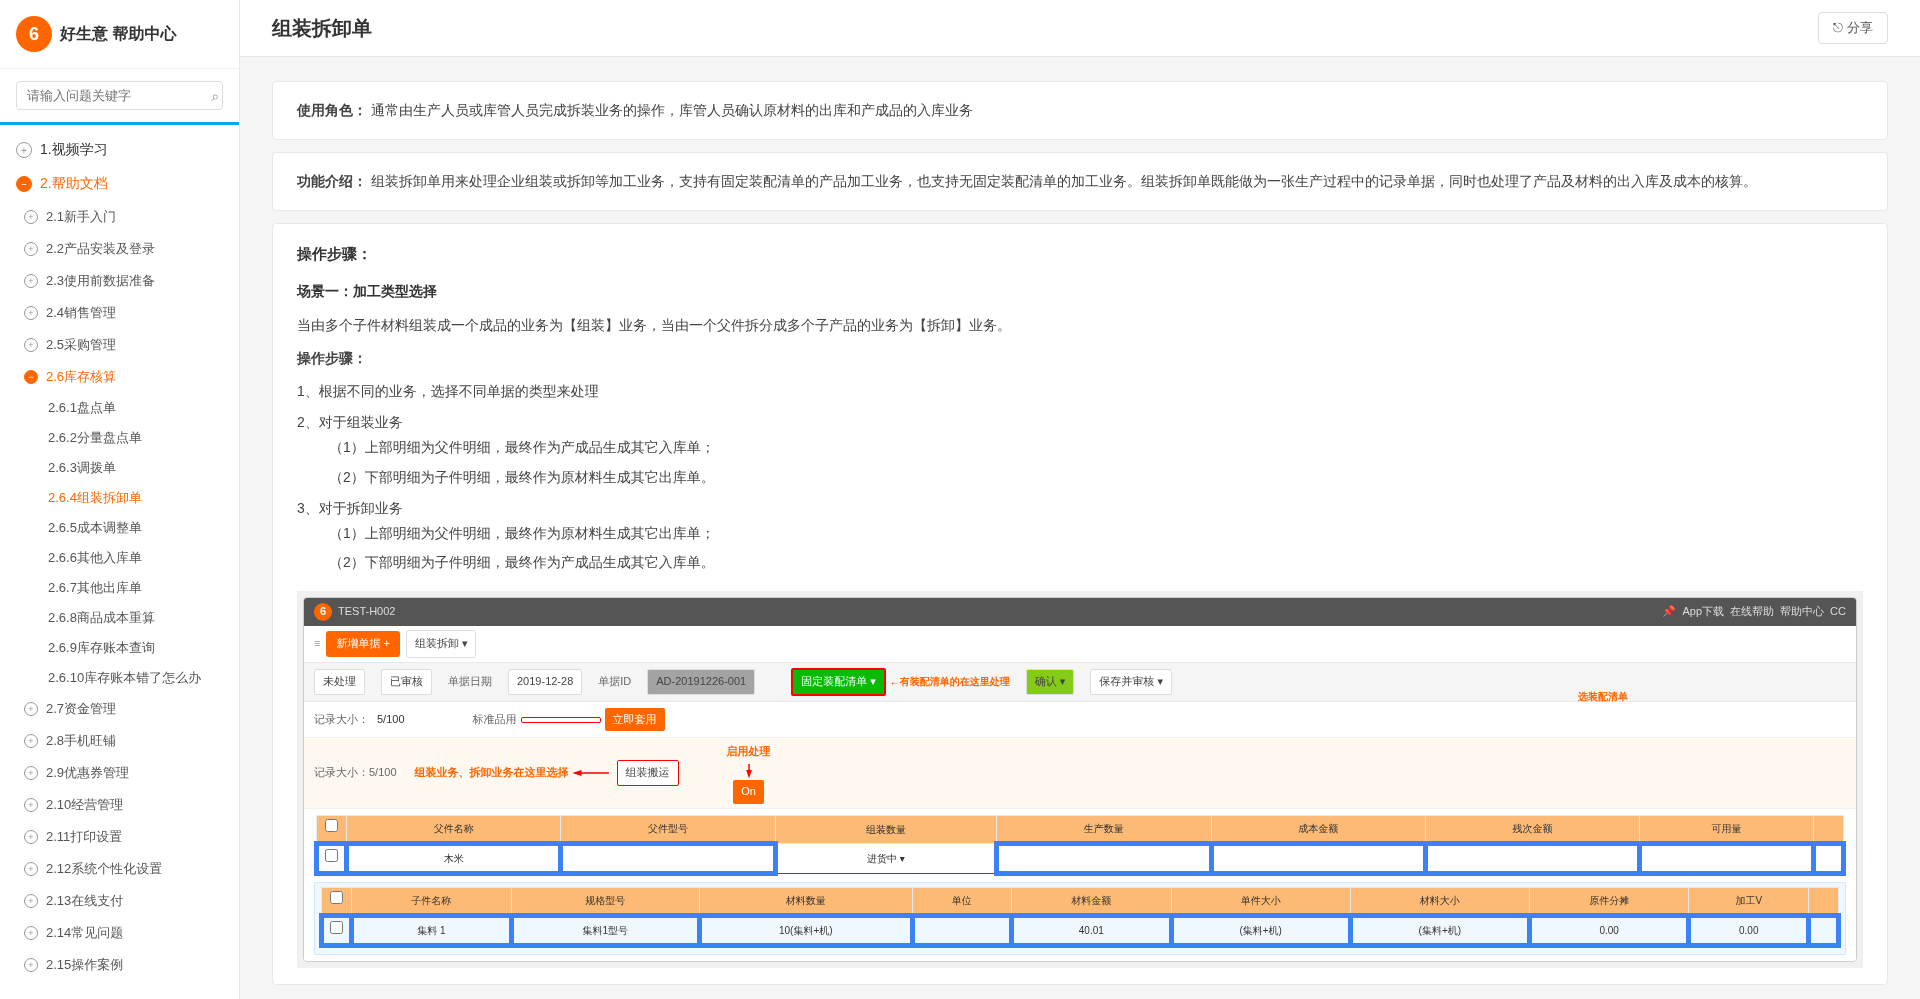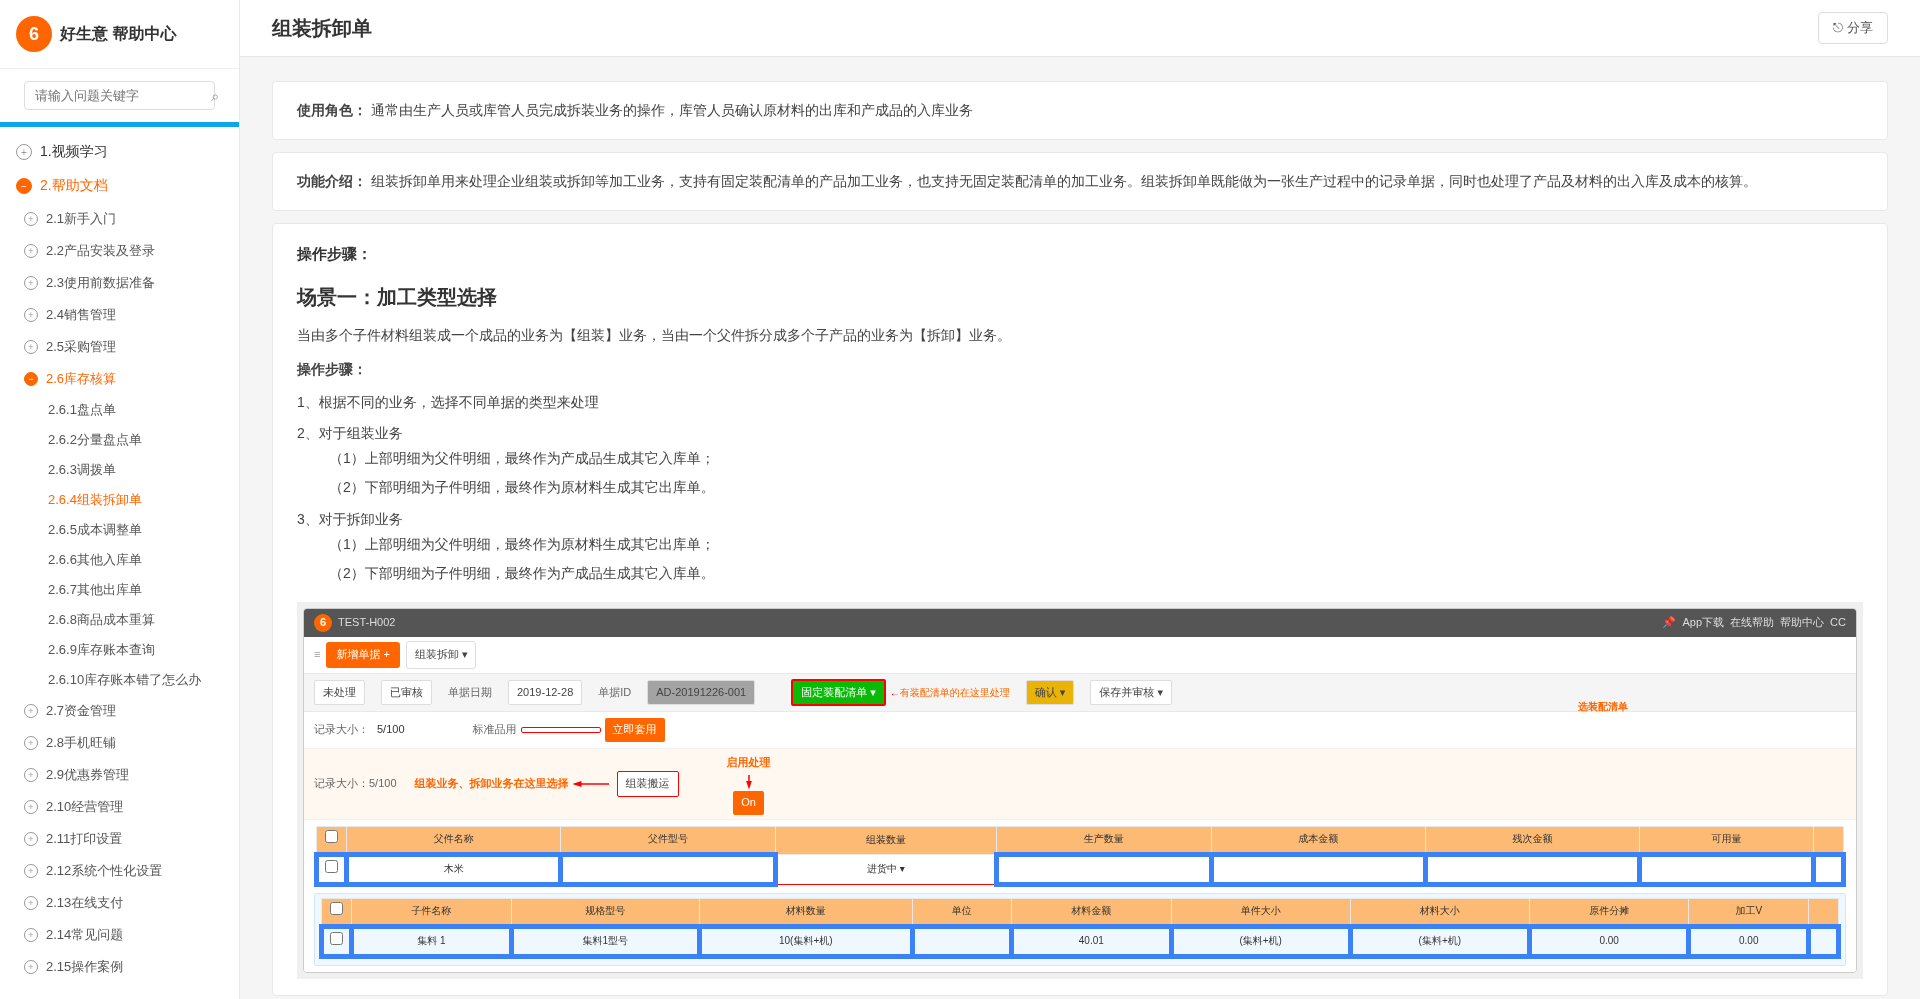--- a/index.html
+++ b/index.html
@@ -39,22 +39,22 @@
       margin-right: 8px;
     }
 
     .logo-text {
       font-size: 16px;
       font-weight: 600;
       color: #333;
     }
 
     .sidebar-search {
-      padding: 12px 24px;
-      border-bottom: 5px solid #0ea5e9;
+      padding: 12px 16px;
+      border-bottom: 3px solid #0ea5e9;
       position: relative;
     }
 
     .sidebar-search input {
       width: 100%;
       border: 1px solid #ddd;
       border-radius: 4px;
       padding: 6px 30px 6px 10px;
       font-size: 13px;
       outline: none;
@@ -213,21 +213,21 @@
 
     .section-title {
       font-weight: 600;
       font-size: 15px;
       color: #333;
       margin-bottom: 12px;
     }
 
     .scenario-title {
       font-weight: 600;
-      font-size: 20px;
+      font-size: 14px;
       color: #333;
       margin-bottom: 8px;
     }
 
     .step-text {
       color: #444;
       margin-bottom: 8px;
       line-height: 1.8;
     }
 
@@ -508,23 +508,23 @@
             <span style="border:1px solid #ddd;padding:2px 8px;border-radius:2px;font-size:11px;background:#fff;">未处理</span>
             <span style="border:1px solid #ddd;padding:2px 8px;border-radius:2px;font-size:11px;background:#fff;">已审核</span>
             <span style="font-size:11px;color:#666;">单据日期</span>
             <span style="border:1px solid #ddd;padding:2px 8px;border-radius:2px;font-size:11px;background:#fff;">2019-12-28</span>
             <span style="font-size:11px;color:#666;">单据ID</span>
             <span style="border:1px solid #ddd;padding:2px 8px;border-radius:2px;font-size:11px;background:#a3a3a3;">AD-20191226-001</span>
 
             <div style="position:relative; margin-left:20px; display:flex; align-items:center;">
               <span style="background:#09bb07;color:#fff;padding:2px 8px;border-radius:2px;font-size:11px;border:2px solid red;">固定装配清单 ▾</span>
               <span style="color:red; font-size:10px; margin-left:4px;">←</span>
-              <span style="color:#f60; font-size:10px; font-weight:normal; white-space:nowrap;">有装配清单的在这里处理</span>
+              <span style="color:#f60; font-size:10px; font-weight:bold; white-space:nowrap;">有装配清单的在这里处理</span>
             </div>
-            <span style="border:1px solid #ddd;padding:2px 8px;border-radius:2px;font-size:11px;background:#eab308;">确认 ▾</span>
+            <span style="border:1px solid #ddd;padding:2px 8px;border-radius:2px;font-size:11px;background:#84cc16;">确认 ▾</span>
             <span style="border:1px solid #ddd;padding:2px 8px;border-radius:2px;font-size:11px;background:#fff;">保存并审核 ▾</span>
           </div>
 
           <div style="padding:6px 10px; display:flex; align-items:center; gap:8px; border-bottom:1px solid #f0f0f0; position:relative;">
             <span style="font-size:11px;color:#666;">记录大小：</span>
             <span style="font-size:11px;color:#333;">5/100</span>
 
             <div style="position:relative; margin-left:60px; display:flex; align-items:center; gap:4px;">
               <span style="font-size:11px;color:#666;">标准品用</span>
               <span style="border:1px solid red; padding:2px 20px; border-radius:2px; font-size:11px; min-width:80px;"></span>

